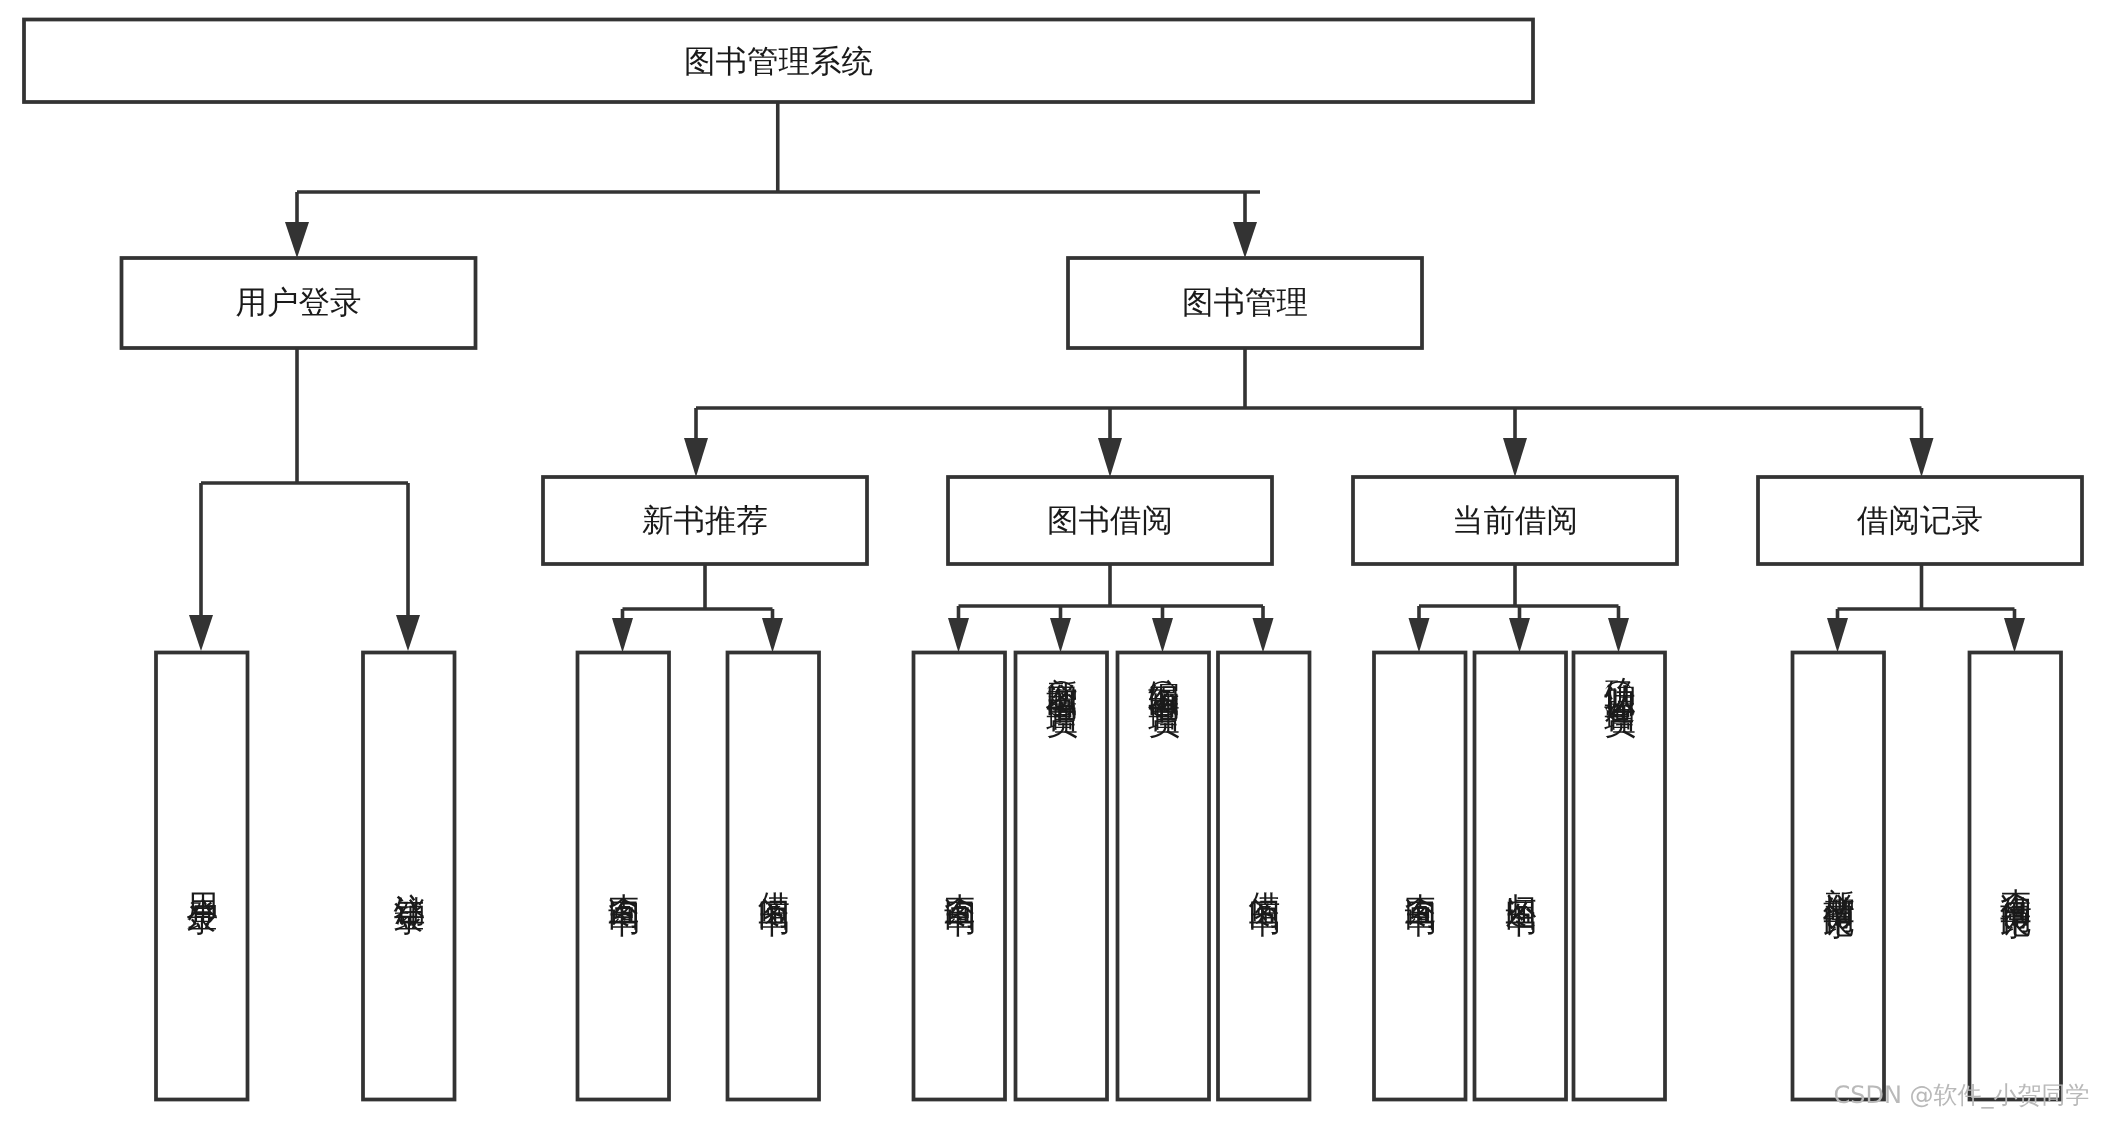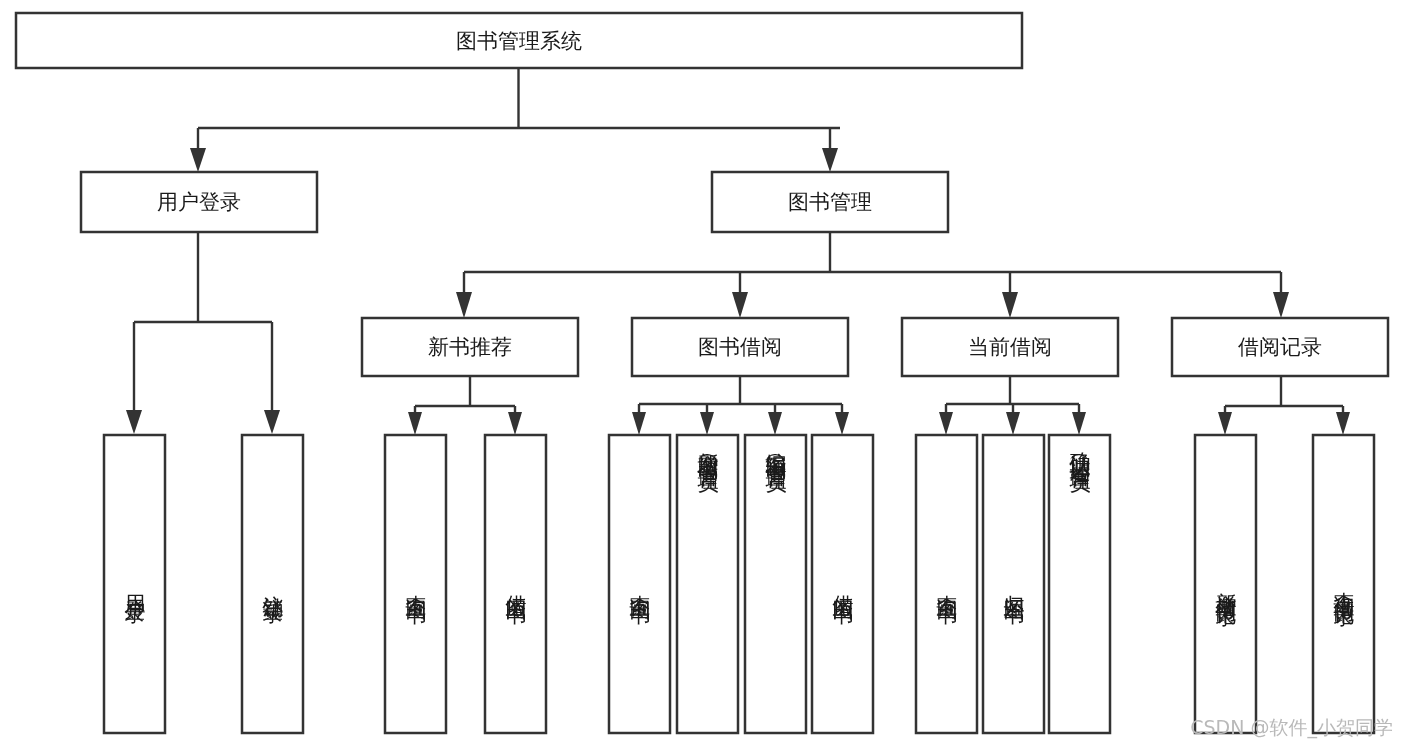--- a/index.html
+++ b/index.html
@@ -74,21 +74,21 @@
     height: 100%;
   }
   .leaf-cell.top-align {
     align-items: flex-start;
   }
   #watermark {
     position: absolute;
     right: 12px;
     bottom: 6px;
     font-family: "DejaVu Sans", "Liberation Sans", sans-serif;
-    font-size: 19px;
+    font-size: 16px;
     color: #b9b9b9;
     white-space: nowrap;
     pointer-events: none;
   }
 </style>
 </head>
 <body>
 
 <div id="diagram-root">
 

